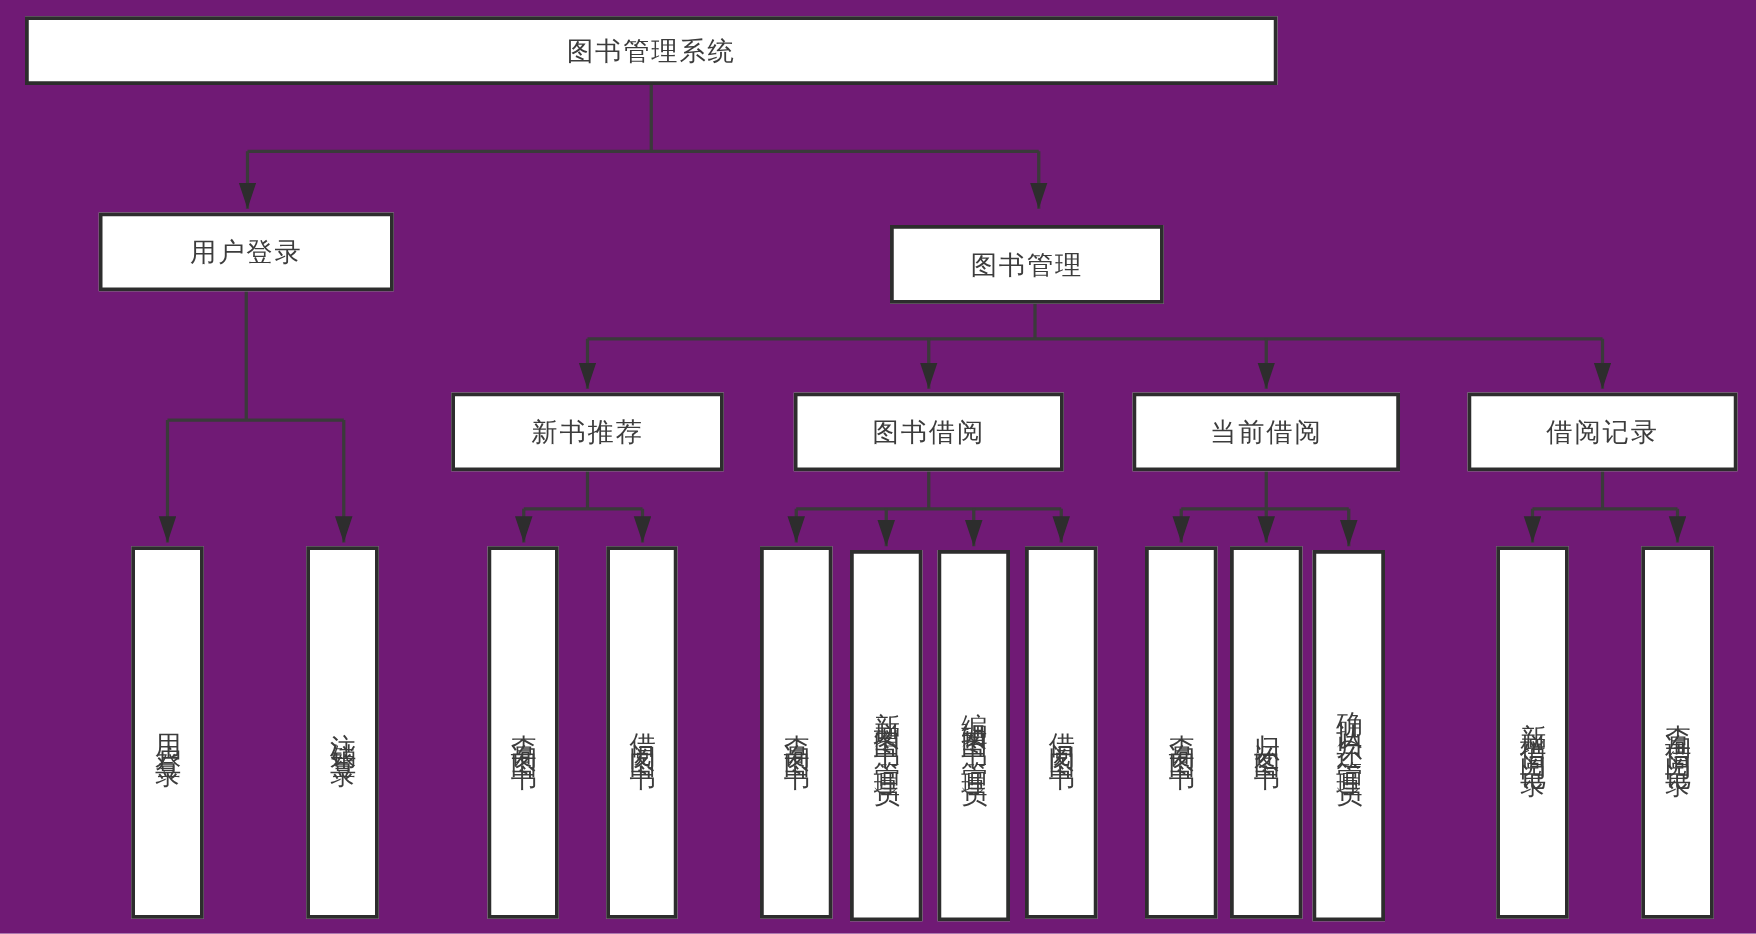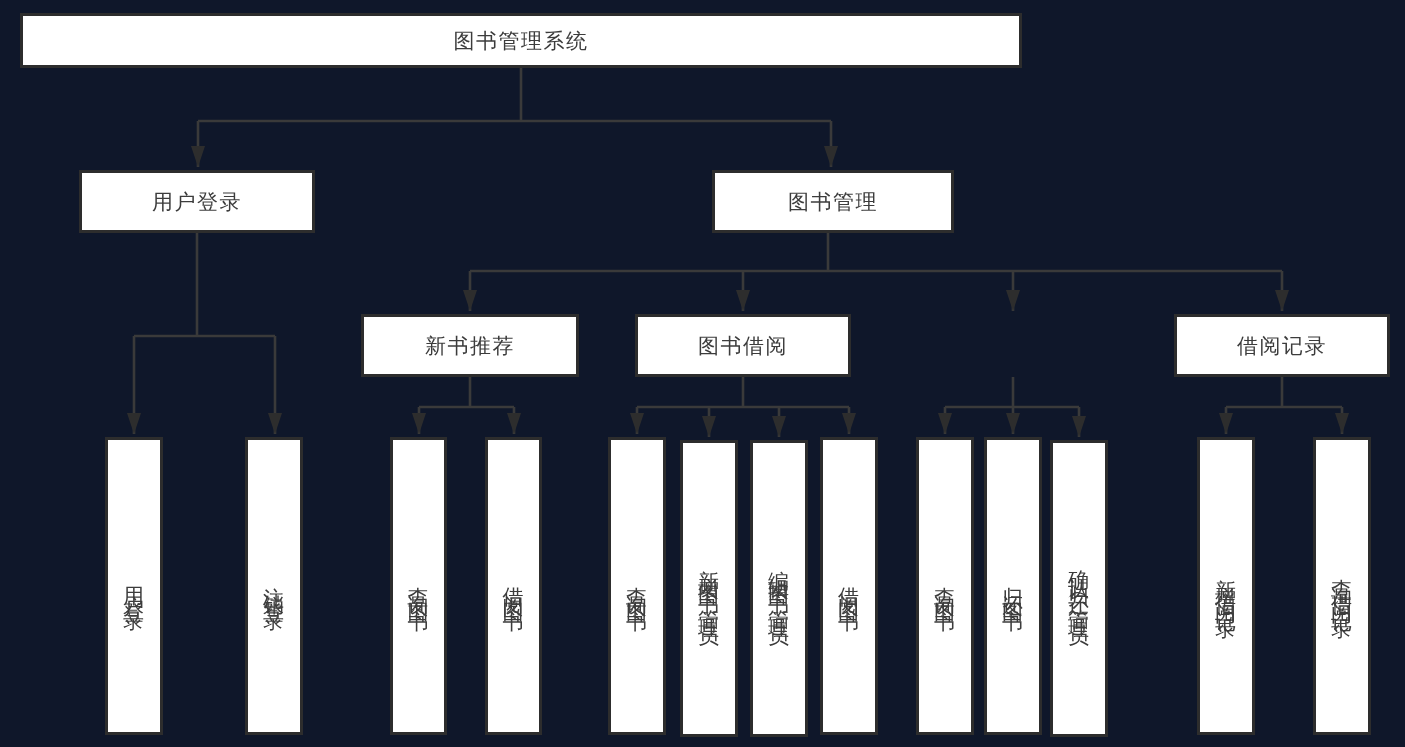--- a/index.html
+++ b/index.html
@@ -1,20 +1,20 @@
 <!DOCTYPE html>
 <html><head>
 <meta charset="utf-8">
 <style>
   html,body{margin:0;padding:0;background:#ffffff;}
   body{font-family:"Liberation Sans","DejaVu Sans",sans-serif;}
   .stage{
     position:relative;
     width:1405px;height:747px;
-    background:#0f172a;
+    background:#701a75;
     overflow:hidden;
   }
   .connectors{
     position:absolute;left:0;top:0;z-index:1;
   }
   .box{
     position:absolute;
     box-sizing:border-box;
     background:#ffffff;
     border:3px solid #2d2d2d;
@@ -100,29 +100,32 @@
     </g>
   </svg>
 
   <div class="box hbox" style="left:20px;top:13px;width:1002px;height:55px">
     <span class="lbl">图书管理系统</span>
   </div>
 
   <div class="box hbox" style="left:79px;top:170px;width:236px;height:63px">
     <span class="lbl">用户登录</span>
   </div>
-  <div class="box hbox" style="left:712px;top:170px;width:242px;height:63px">
+  <div class="box hbox" style="left:712px;top:180px;width:219px;height:63px">
     <span class="lbl">图书管理</span>
   </div>
 
   <div class="box hbox" style="left:361px;top:314px;width:218px;height:63px">
     <span class="lbl">新书推荐</span>
   </div>
   <div class="box hbox" style="left:635px;top:314px;width:216px;height:63px">
     <span class="lbl">图书借阅</span>
+  </div>
+  <div class="box hbox" style="left:906px;top:314px;width:214px;height:63px">
+    <span class="lbl">当前借阅</span>
   </div>
   <div class="box hbox" style="left:1174px;top:314px;width:216px;height:63px">
     <span class="lbl">借阅记录</span>
   </div>
 
   <div class="box vbox" style="left:105px;top:437px;width:58px;height:298px">
     <span class="lbl">用户登录</span>
   </div>
   <div class="box vbox" style="left:245px;top:437px;width:58px;height:298px">
     <span class="lbl">注销登录</span>

